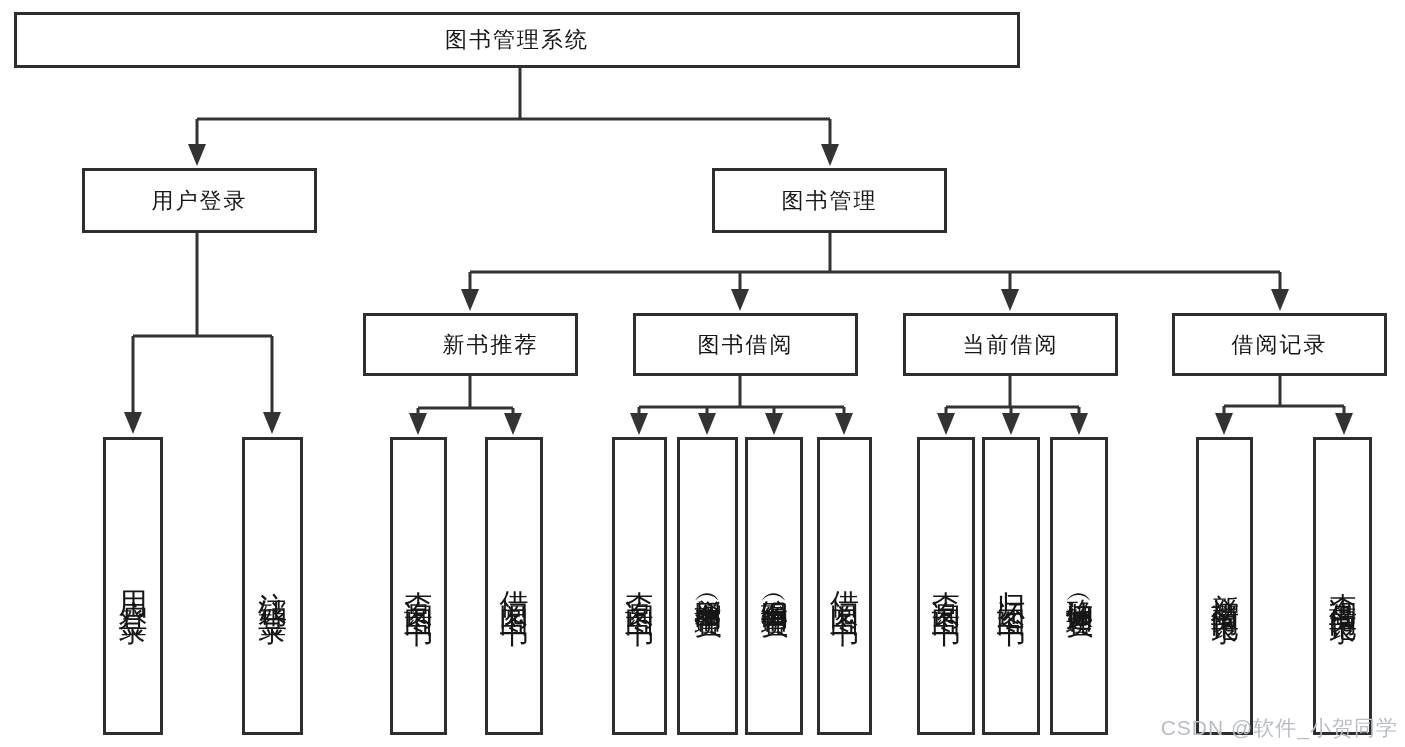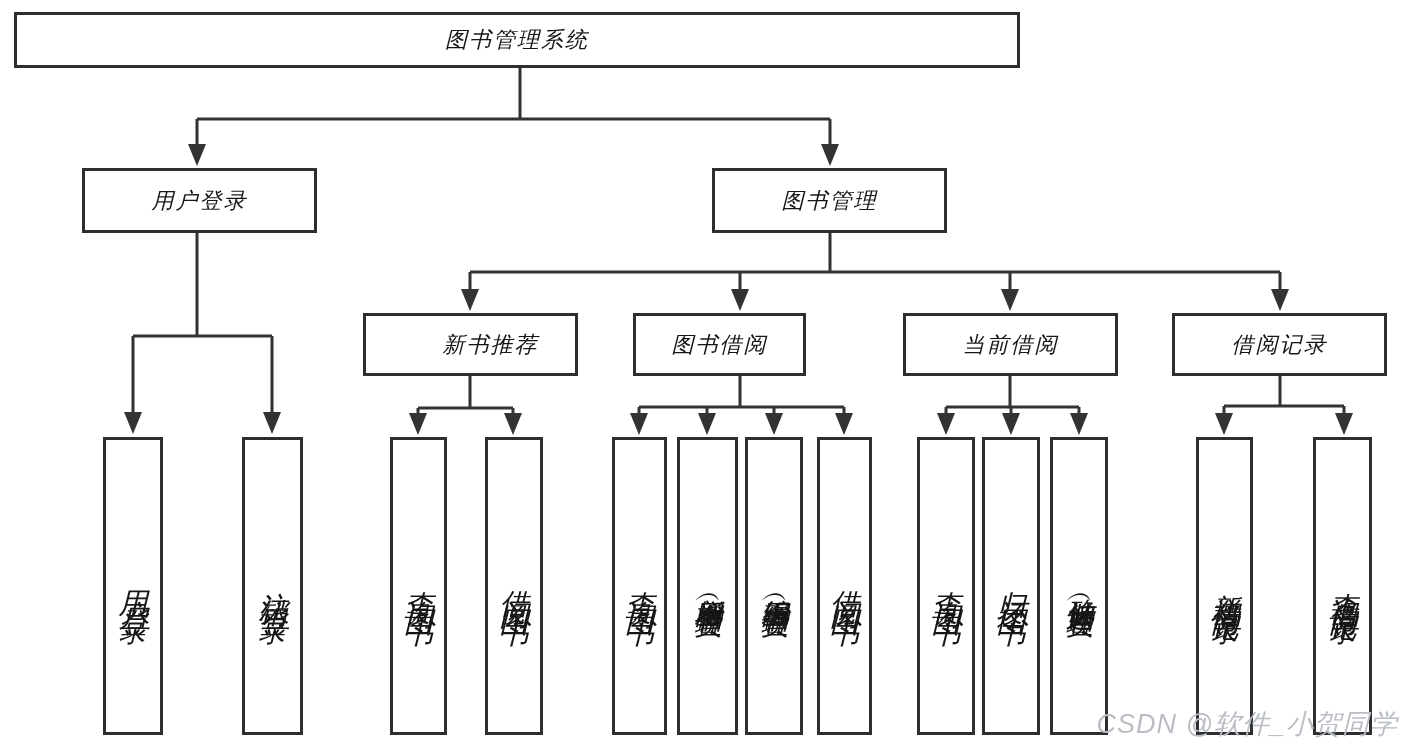--- a/index.html
+++ b/index.html
@@ -10,21 +10,21 @@
     --bg: #ffffff;
   }
   * { margin: 0; padding: 0; box-sizing: border-box; }
   html, body { background: var(--bg); }
   body {
     width: 1405px; height: 747px;
     position: relative;
     overflow: hidden;
     font-family: "Liberation Sans", "DejaVu Sans", sans-serif;
   }
-  .stage { position: absolute; inset: 0; font-style: italic; }
+  .stage { position: absolute; inset: 0; }
   svg.connectors { position: absolute; left: 0; top: 0; width: 1405px; height: 747px; }
   svg .ln { stroke: var(--line); stroke-width: 3; fill: none; }
   svg .arrow { fill: var(--line); stroke: none; }
 
   .node {
     position: absolute;
     background: #fff;
     border: 3px solid var(--border);
     display: flex;
     align-items: center;
@@ -41,21 +41,21 @@
     white-space: nowrap;
   }
   .vt4 { font-size: 29px; letter-spacing: 9px; }
   .vt6 { font-size: 28px; letter-spacing: 5px; }
   .vt9 { font-size: 27px; letter-spacing: 2px; }
 
   .watermark {
     position: absolute;
     right: 7px;
     bottom: 5px;
-    font-size: 27px;
+    font-size: 21px;
     letter-spacing: 1px;
     color: var(--wm);
     white-space: nowrap;
   }
 </style>
 </head>
 <body>
 
 <div class="stage">
 
@@ -102,21 +102,21 @@
   <div class="node" style="left:82px; top:168px; width:235px; height:65px;">
     <span class="hlabel">用户登录</span>
   </div>
   <div class="node" style="left:712px; top:168px; width:235px; height:65px;text-align:center;">
     <span class="hlabel">图书管理</span>
   </div>
 
   <div class="node" style="left:363px; top:313px; width:215px; height:63px;padding-left:40px;">
     <span class="hlabel">新书推荐</span>
   </div>
-  <div class="node" style="left:633px; top:313px; width:173px; height:63px;">
+  <div class="node" style="left:633px; top:313px; width:225px; height:63px;">
     <span class="hlabel">图书借阅</span>
   </div>
   <div class="node" style="left:1172px; top:313px; width:215px; height:63px;">
     <span class="hlabel">借阅记录</span>
   </div>
   <div class="node" style="left:903px; top:313px; width:215px; height:63px;">
     <span class="hlabel">当前借阅</span>
   </div>
 
   <div class="node leaf" style="left:103px; width:60px;">

